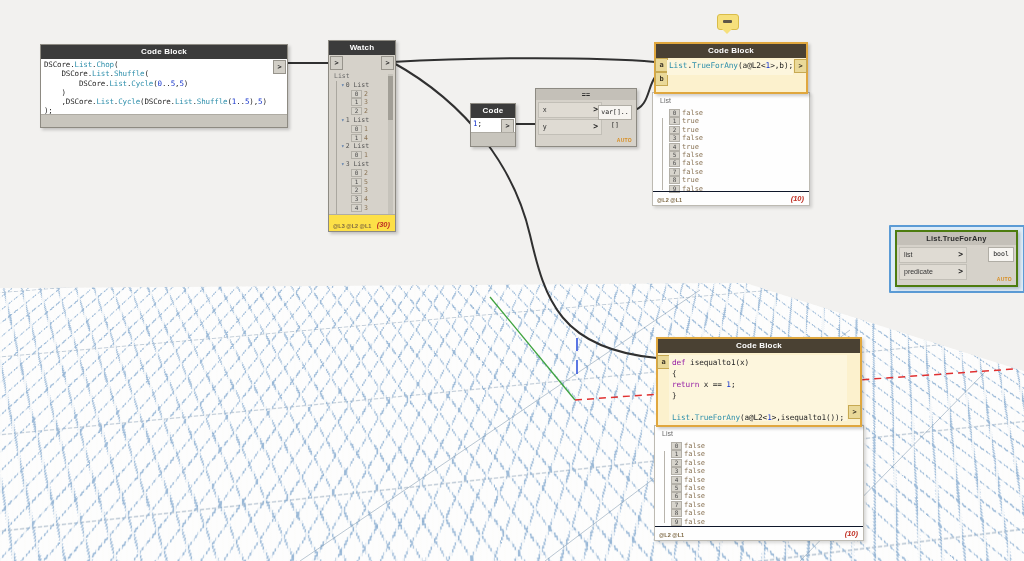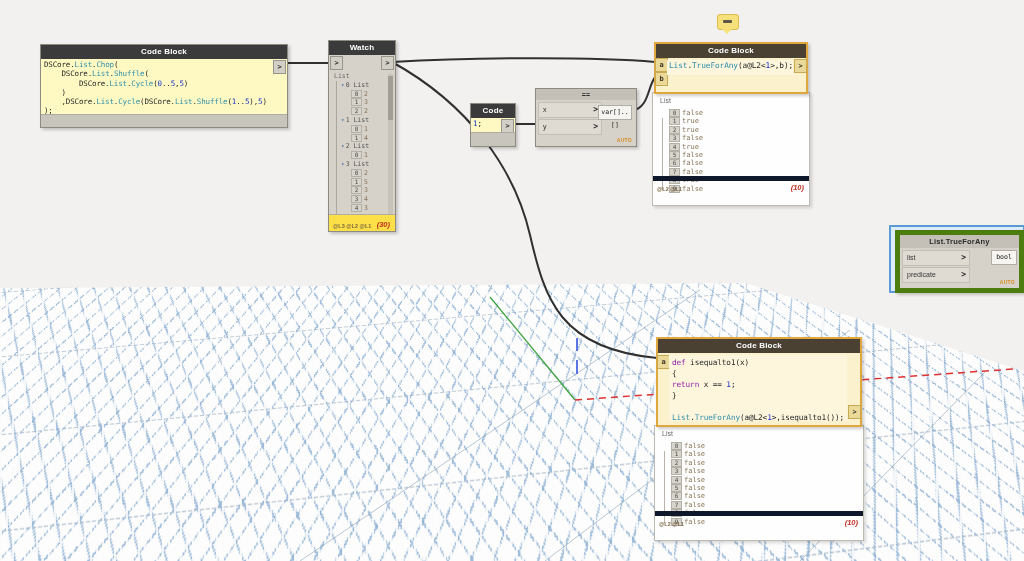--- a/index.html
+++ b/index.html
@@ -24,21 +24,21 @@
 
   
   .node{position:absolute;box-shadow:2px 2px 3px rgba(0,0,0,.2);z-index:4;}
   .node .hdr{background:#3b3b3b;color:#fff;font-weight:bold;font-size:8px;
     text-align:center;line-height:14px;height:14px;letter-spacing:.2px;}
   .gray{background:#d6d2ca;border:1px solid #8d8a82;}
   .cream{background:#fcf1cd;border:2px solid #e0a73e;}
   .cream .hdr{background:#4a4133;}
   .footer{position:absolute;left:0;right:0;bottom:0;background:#c8c5bd;border-top:1px solid #aeaba3;}
 
-  .code-area{background:#fef9c3;padding:1px 3px;}
+  .code-area{background:#ffffff;padding:1px 3px;}
   .code-line{font-family:"DejaVu Sans Mono",monospace;font-size:7.5px;line-height:9.3px;
     letter-spacing:-.15px;white-space:pre;color:#262626;}
   .tok-p{color:#262626;}
   .tok-t{color:#2e8fab;}
   .tok-n{color:#1433cc;}
   .tok-k{color:#941ba5;}
 
   .chip{position:absolute;width:11px;height:12px;background:#d2cfc7;border:1px solid #97948c;
     font-size:7px;font-weight:bold;color:#2e2e2e;text-align:center;line-height:12px;
     font-family:"DejaVu Sans Mono",monospace;}
@@ -63,21 +63,21 @@
   .val{color:#8a7456;}
   .w-group{padding-left:7px;}
   .w-item{padding-left:17px;}
 
   .preview{position:absolute;background:#fefefe;border:1px solid #bdbab2;z-index:3;
     box-shadow:2px 2px 3px rgba(0,0,0,.15);}
   .preview .tree{margin:4px 0 0 6px;}
   .preview .tree::before{content:'';position:absolute;left:3px;top:9px;bottom:3px;border-left:1px solid #b8b4ac;}
   .p-root{font-size:7px;line-height:9px;}
   .preview .w-row{line-height:8.4px;font-size:7px;padding-left:10px;}
-  .pfooter{position:absolute;left:0;right:0;bottom:11px;height:13px;border-top:5px solid #0f172a;padding-left:43px;}
+  .pfooter{position:absolute;left:0;right:0;bottom:0;height:13px;border-top:1px solid #0f172a;padding-left:43px;}
   .lacing{position:absolute;left:4px;bottom:2px;font-size:5.5px;color:#7d6742;font-weight:bold;}
   .count{position:absolute;right:5px;bottom:2px;font-size:7.5px;color:#c03024;font-style:italic;font-weight:bold;}
 
   
   #cb-chop{left:40px;top:44px;width:246px;height:82px;}
   #cb-chop .code-area{position:absolute;left:0;right:0;top:14px;bottom:12px;}
   #cb-chop .footer{height:12px;}
 
   #watch{left:328px;top:40px;width:66px;height:190px;}
   #watch .ports{position:absolute;left:0;right:0;top:14px;height:16px;}
@@ -95,21 +95,21 @@
   #eq .hdr{background:#c4c0b8;color:#2b2b2b;height:11px;line-height:11px;font-size:7px;}
 
   #cb-tfa{left:654px;top:42px;width:150px;height:48px;}
   #cb-tfa .code-area{position:absolute;left:11px;right:13px;top:16px;height:13px;background:#fdf6dd;padding:1px 2px;}
   #cb-tfa .code-line{font-size:7.8px;letter-spacing:-.1px;}
 
   #pv-top{left:652px;top:92px;width:156px;height:112px;}
 
   #tfa-halo{position:absolute;left:889px;top:225px;width:132px;height:64px;
     background:#ddecf8;border:2px solid #5b9bd5;z-index:3;border-radius:1px;}
-  #tfa-node{left:895px;top:230px;width:119px;height:53px;border:5px solid #4d7c0f;}
+  #tfa-node{left:895px;top:230px;width:119px;height:53px;border:2px solid #4d7c0f;}
   #tfa-node .hdr{background:#c4c0b8;color:#2b2b2b;height:13px;line-height:13px;font-size:7.5px;}
 
   #warn{position:absolute;left:684px;top:312px;width:152px;height:19px;background:#fdf6bf;
     border:1px solid #e3d382;border-radius:3px;z-index:5;font-size:7.2px;color:#5a4a28;
     text-align:center;line-height:18px;box-shadow:1px 1px 2px rgba(0,0,0,.15);}
   #warn::after{content:'';position:absolute;left:48px;bottom:-6px;border:6px solid transparent;
     border-top-color:#fdf6bf;border-bottom:0;}
 
   #note-icon{position:absolute;left:717px;top:14px;width:20px;height:14px;background:#f6e07c;
     border:1px solid #d9bc49;border-radius:3px;z-index:5;}

